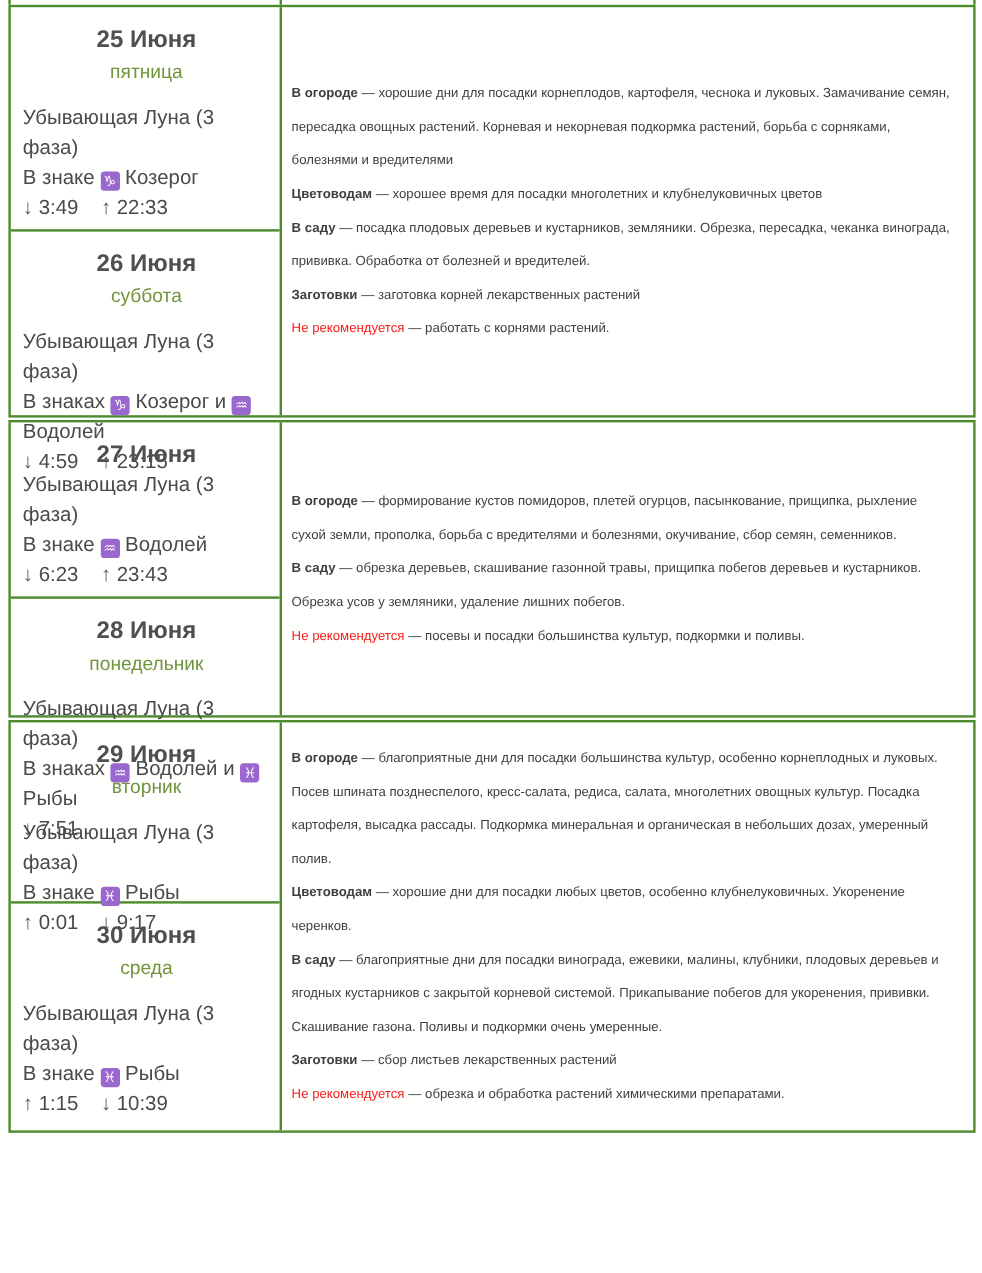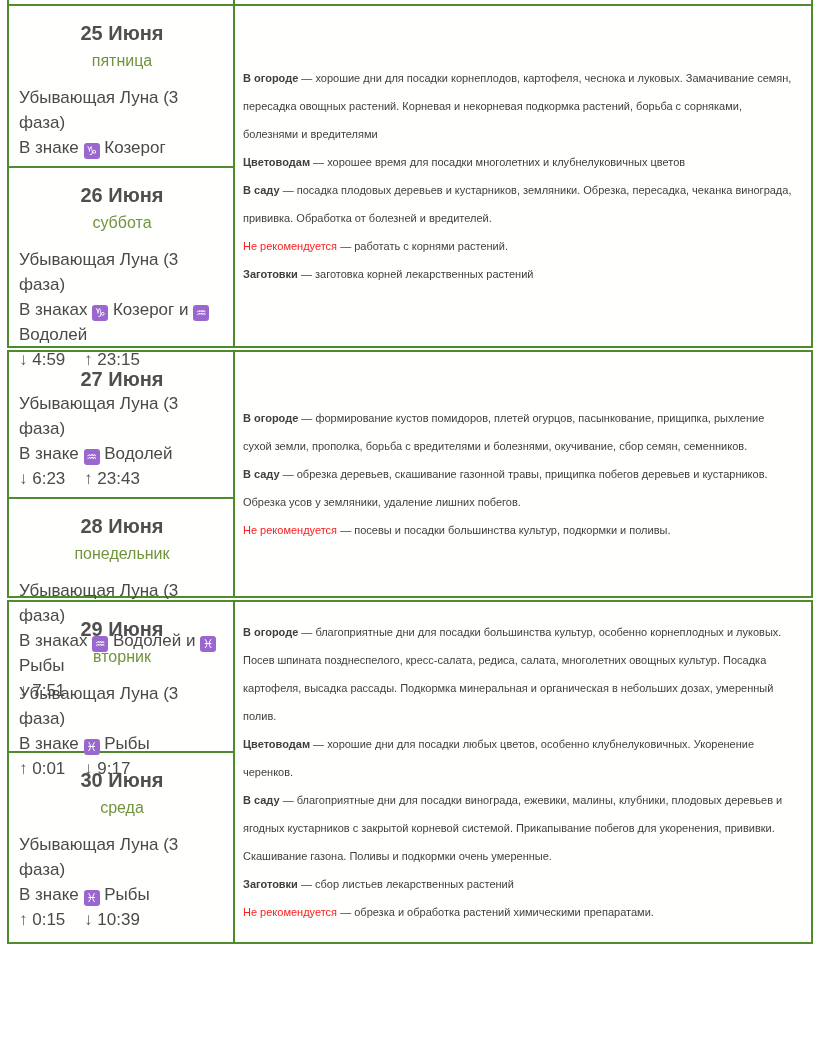--- a/index.html
+++ b/index.html
@@ -85,20 +85,24 @@
       <div class="day-cell first">
         <div class="day-date">25 Июня</div>
         <div class="day-weekday">пятница</div>
         <div class="day-phase">Убывающая Луна (3 фаза)</div>
         <div class="sign-line">
           <span>В знаке</span>
           <span class="zicon">♑</span>
           <span>Козерог</span>
           
         </div>
+        <div class="times-line">
+          <span class="time"><span class="arrow">↓</span> <span>3:49</span></span>
+          <span class="time"><span class="arrow">↑</span> <span>22:33</span></span>
+        </div>
       </div>
 
       <div class="day-cell second">
         <div class="day-date">26 Июня</div>
         <div class="day-weekday">суббота</div>
         <div class="day-phase">Убывающая Луна (3 фаза)</div>
         <div class="sign-line">
           <span>В знаках</span>
           <span class="zicon">♑</span>
           <span>Козерог</span>
@@ -112,22 +116,22 @@
           <span class="time"><span class="arrow">↓</span> <span>4:59</span></span>
           <span class="time"><span class="arrow">↑</span> <span>23:15</span></span>
         </div>
       </div>
 
     </div>
     <div class="notes-col">
       <p class="note"><span class="note-lead" data-variant="normal">В огороде</span> <span>— хорошие дни для посадки корнеплодов, картофеля, чеснока и луковых. Замачивание семян, пересадка овощных растений. Корневая и некорневая подкормка растений, борьба с сорняками, болезнями и вредителями</span></p>
       <p class="note"><span class="note-lead" data-variant="normal">Цветоводам</span> <span>— хорошее время для посадки многолетних и клубнелуковичных цветов</span></p>
       <p class="note"><span class="note-lead" data-variant="normal">В саду</span> <span>— посадка плодовых деревьев и кустарников, земляники. Обрезка, пересадка, чеканка винограда, прививка. Обработка от болезней и вредителей.</span></p>
+      <p class="note"><span class="note-lead" data-variant="normal">Заготовки</span> <span>— заготовка корней лекарственных растений</span></p>
       <p class="note"><span class="note-lead" data-variant="warning">Не рекомендуется</span> <span>— работать с корнями растений.</span></p>
-      <p class="note"><span class="note-lead" data-variant="normal">Заготовки</span> <span>— заготовка корней лекарственных растений</span></p>
     </div>
   </div>
 
   <div class="group g2">
     <div class="day-col">
 
       <div class="day-cell first">
         <div class="day-date">27 Июня</div>
         <div class="day-phase">Убывающая Луна (3 фаза)</div>
         <div class="sign-line">
@@ -194,21 +198,21 @@
         <div class="day-date">30 Июня</div>
         <div class="day-weekday">среда</div>
         <div class="day-phase">Убывающая Луна (3 фаза)</div>
         <div class="sign-line">
           <span>В знаке</span>
           <span class="zicon">♓</span>
           <span>Рыбы</span>
           
         </div>
         <div class="times-line">
-          <span class="time"><span class="arrow">↑</span> <span>0:15</span></span>
+          <span class="time"><span class="arrow">↑</span> <span>1:15</span></span>
           <span class="time"><span class="arrow">↓</span> <span>10:39</span></span>
         </div>
       </div>
 
     </div>
     <div class="notes-col">
       <p class="note"><span class="note-lead" data-variant="normal">В огороде</span> <span>— благоприятные дни для посадки большинства культур, особенно корнеплодных и луковых. Посев шпината позднеспелого, кресс-салата, редиса, салата, многолетних овощных культур. Посадка картофеля, высадка рассады. Подкормка минеральная и органическая в небольших дозах, умеренный полив.</span></p>
       <p class="note"><span class="note-lead" data-variant="normal">Цветоводам</span> <span>— хорошие дни для посадки любых цветов, особенно клубнелуковичных. Укоренение черенков.</span></p>
       <p class="note"><span class="note-lead" data-variant="normal">В саду</span> <span>— благоприятные дни для посадки винограда, ежевики, малины, клубники, плодовых деревьев и ягодных кустарников с закрытой корневой системой. Прикапывание побегов для укоренения, прививки. Скашивание газона. Поливы и подкормки очень умеренные.</span></p>
       <p class="note"><span class="note-lead" data-variant="normal">Заготовки</span> <span>— сбор листьев лекарственных растений</span></p>

